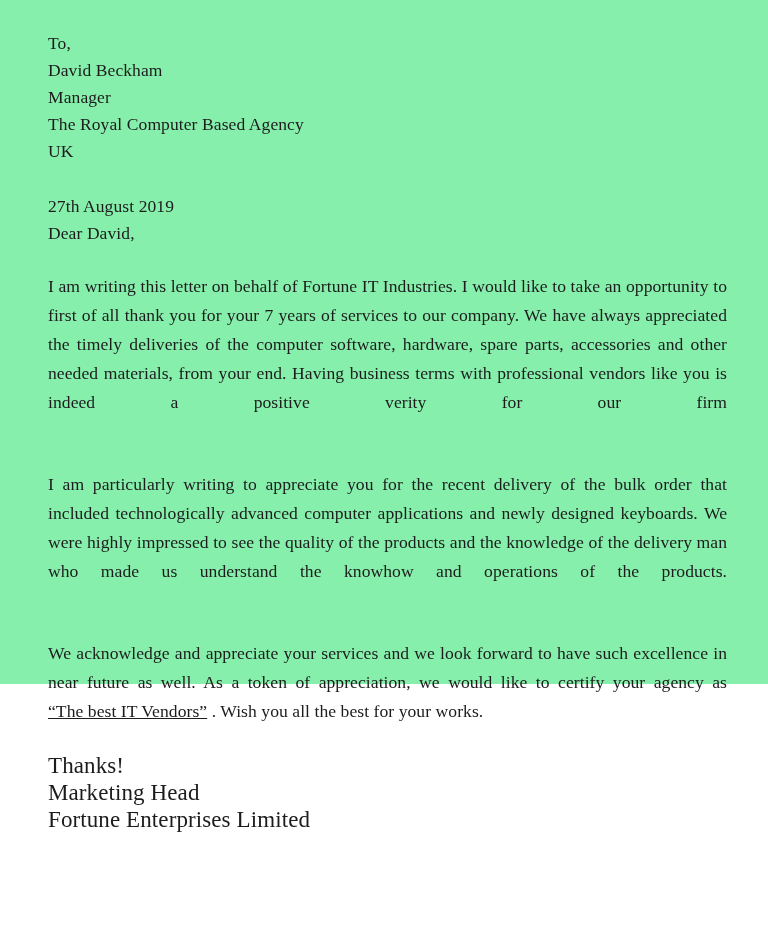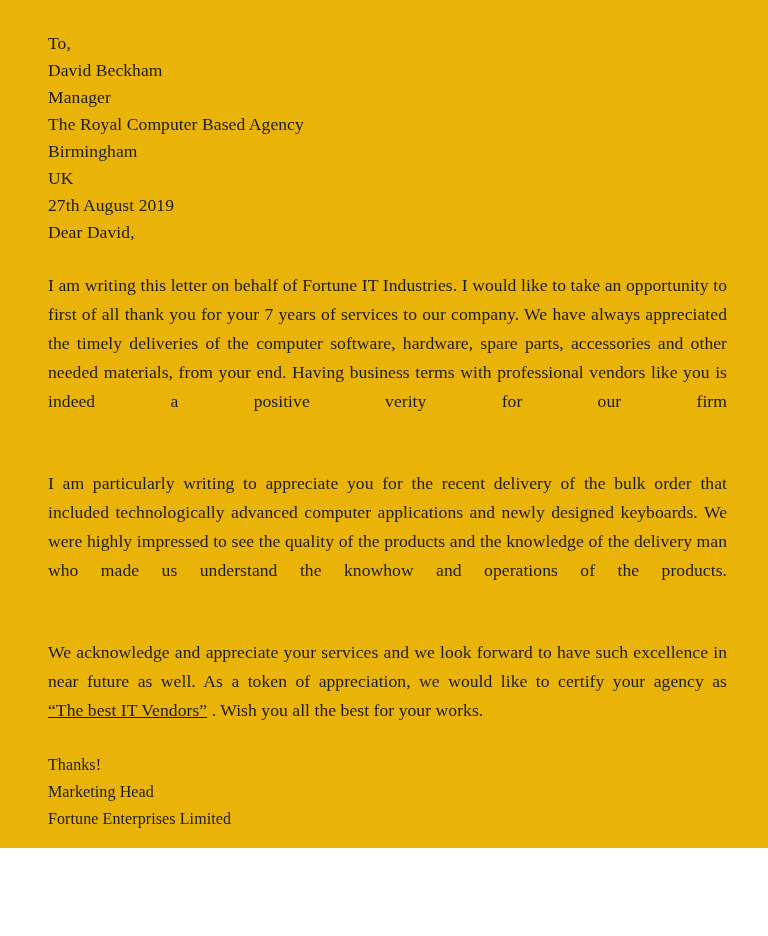--- a/index.html
+++ b/index.html
@@ -12,40 +12,41 @@
     height: 936px;
     overflow: hidden;
     font-family: "Liberation Serif", "DejaVu Serif", serif;
     color: #1c1c1c;
     -webkit-font-smoothing: antialiased;
   }
 
   .page {
     position: relative;
     width: 768px;
-    height: 848px;
-    background: #eab308;
+    height: 684px;
+    background: #86efac;
     box-sizing: border-box;
     padding: 30px 41px 0 48px;
   }
 
   
   .address-block {
     margin: 0;
     padding: 0;
   }
   .addr-line {
     font-size: 17.5px;
     line-height: 27px;
     letter-spacing: 0.1px;
     white-space: pre;
   }
 
   
   .meta-block {
+    margin-top: 28px;
   }
   .meta-line {
     font-size: 17.5px;
     line-height: 27px;
     letter-spacing: 0.1px;
     white-space: pre;
   }
 
   
   .body-block {
@@ -76,37 +77,36 @@
   .quoted {
     white-space: pre;
     text-decoration: underline;
   }
 
   
   .sign-block {
     margin-top: 26px;
   }
   .sign-line {
-    font-size: 16px;
+    font-size: 23px;
     line-height: 27px;
     letter-spacing: 0.1px;
     white-space: pre;
   }
 </style>
 </head>
 <body>
 
 <div class="page">
 
   <div class="address-block">
     <div class="addr-line">To,</div>
     <div class="addr-line">David Beckham</div>
     <div class="addr-line">Manager</div>
     <div class="addr-line">The Royal Computer Based Agency</div>
-    <div class="addr-line">Birmingham</div>
     <div class="addr-line">UK</div>
   </div>
 
   <div class="meta-block">
     <div class="meta-line">27th August 2019</div>
     <div class="meta-line">Dear David,</div>
   </div>
 
   <div class="body-block">
     <p class="para">I am writing this letter on behalf of Fortune IT Industries. I would like to take an opportunity to first of all thank you for your 7 years of services to our company. We have always appreciated the timely deliveries of the computer software, hardware, spare parts, accessories and other needed materials, from your end. Having business terms with professional vendors like you is indeed a positive verity for our firm</p>

